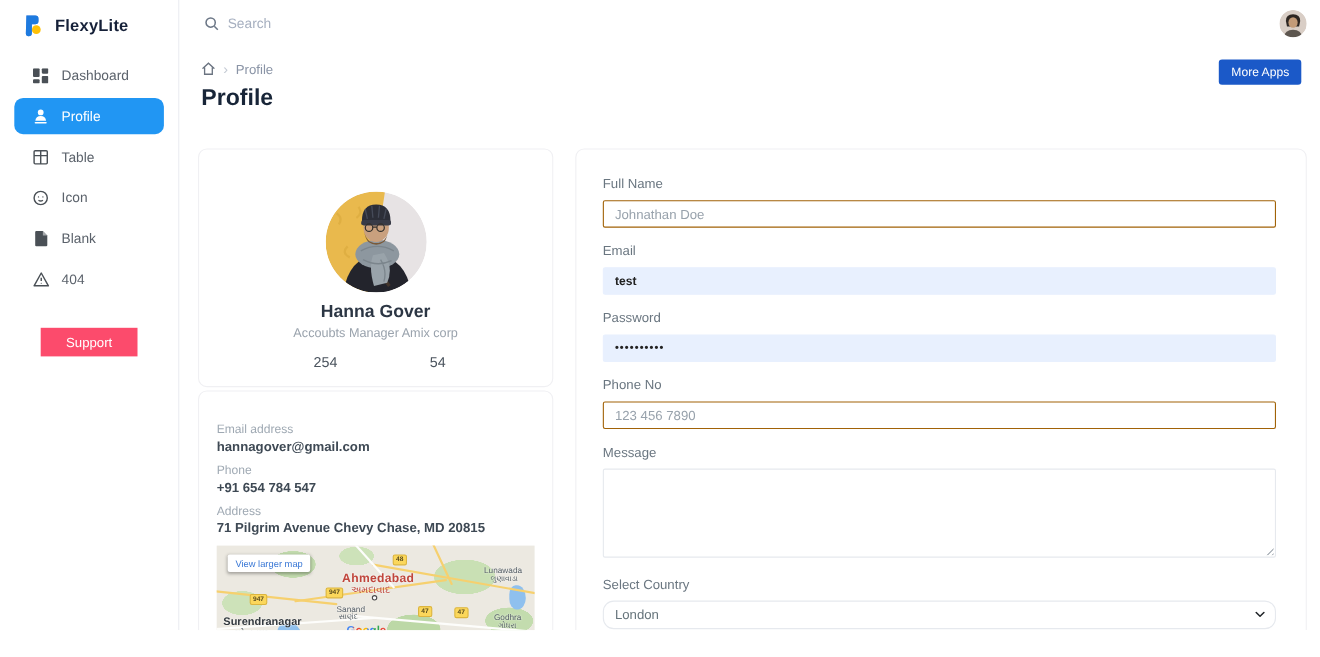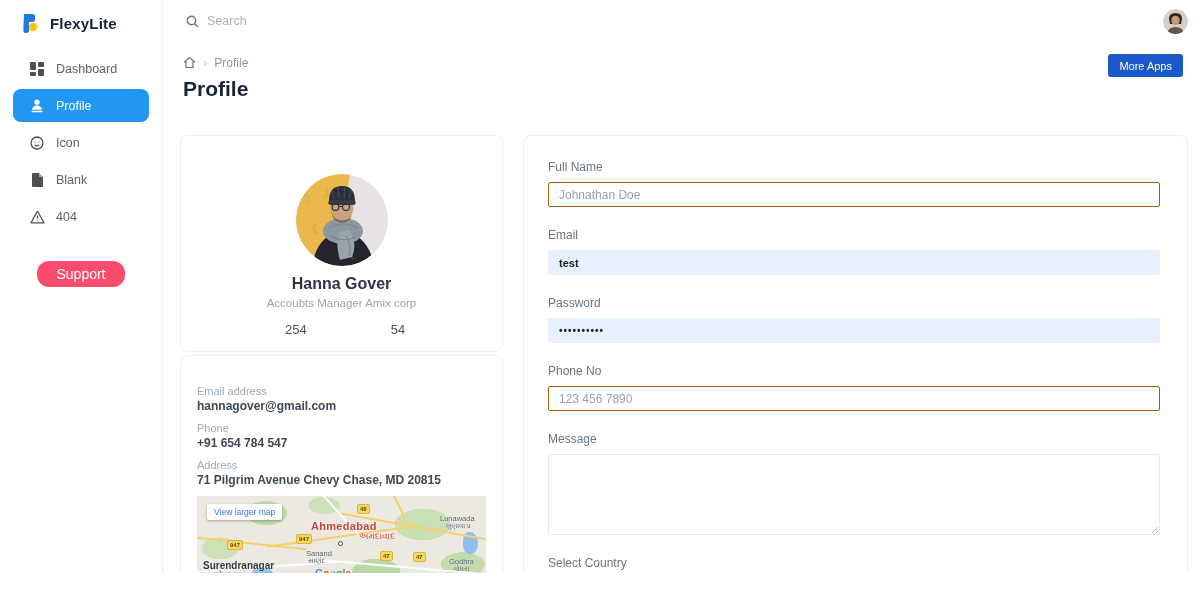--- a/index.html
+++ b/index.html
@@ -13,21 +13,21 @@
   .logo { display:flex; align-items:center; gap:9px; padding:13px 0 0 21px; cursor:pointer; }
   .logo-text { font-size:15px; font-weight:bold; color:#152038; letter-spacing:.2px; }
   nav { margin-top:16px; }
   .nav-item { height:37px; display:flex; align-items:center; gap:11px; padding-left:29px;
               font-size:12.5px; color:#5b626b; cursor:pointer; }
   .nav-item .nav-icon { width:16px; height:16px; display:flex; align-items:center; justify-content:center; color:#4a5056; }
   .nav-item.active { height:33px; margin:2px 13px; padding-left:16px; background:#2196f3;
                      border-radius:8px; color:#fff; }
   .nav-item.active .nav-icon { color:#fff; }
   .support { display:block; margin:26px auto 0; width:88px; height:26px; background:#fc4b6c;
-             color:#fff; border:none; border-radius:12px; font-size:14px; cursor:pointer;
+             color:#fff; border:none; border-radius:0; font-size:12px; cursor:pointer;
              font-family:inherit; }
 
   
   main { margin-left:164px; height:100%; position:relative; }
   .topbar { height:42px; display:flex; align-items:center; padding:0 12px 0 22px; }
   .search { display:flex; align-items:center; gap:8px; color:#a7b0c0; flex:1; }
   .search input { border:none; outline:none; font-size:12.5px; color:#495057; width:220px;
                   background:transparent; font-family:inherit; }
   .search input::placeholder { color:#a7b0c0; }
   .topbar-avatar { width:25px; height:25px; border-radius:50%; overflow:hidden; margin-left:auto; cursor:pointer; }
@@ -65,21 +65,21 @@
       radial-gradient(40px 22px at 62% 80%, #bcd8a6 0 60%, transparent 61%),
       radial-gradient(30px 18px at 8% 55%, #cde2b9 0 60%, transparent 61%),
       radial-gradient(36px 20px at 92% 72%, #c3dcae 0 60%, transparent 61%),
       radial-gradient(26px 14px at 44% 10%, #cde2b9 0 60%, transparent 61%),
       #ece9e1; }
   .water { position:absolute; background:#8fc0ee; border-radius:40% 55% 50% 45%; }
   .road { position:absolute; background:#f6d06e; height:2px; border-radius:1px; }
   .road.white { background:#fdfdfb; height:1.5px; }
   .mcity { position:absolute; color:#c0463c; font-weight:bold; font-size:11px; letter-spacing:.3px;
            text-shadow:0 0 2px #fff; }
-  .mcity-nat { position:absolute; color:#c0463c; font-size:9px; text-shadow:0 0 2px #fff;margin-left:40px; }
+  .mcity-nat { position:absolute; color:#c0463c; font-size:9px; text-shadow:0 0 2px #fff; }
   .mtown { position:absolute; color:#343a40; font-weight:bold; font-size:9px; text-shadow:0 0 2px #fff; }
   .mvill { position:absolute; color:#555e66; font-size:7.5px; text-shadow:0 0 2px #fff; }
   .mnat { position:absolute; color:#555e66; font-size:7px; text-shadow:0 0 2px #fff; }
   .marker { position:absolute; width:5px; height:5px; border:1.5px solid #4a4a4a; border-radius:50%;
             background:#fff; }
   .badge { position:absolute; background:#fbd75b; border:1px solid #dcb53e; border-radius:2px;
            font-size:6px; font-weight:bold; color:#574a1d; line-height:8px; padding:0 2px; }
   .view-larger { position:absolute; left:10px; top:8px; background:#fff; color:#3a78d6;
                  font-size:8.5px; padding:3px 7px; border-radius:2px; box-shadow:0 1px 3px rgba(0,0,0,.3);
                  cursor:pointer; z-index:3; }
@@ -87,21 +87,21 @@
                background:linear-gradient(90deg,#4285F4 0 18%,#EA4335 18% 36%,#FBBC05 36% 52%,#4285F4 52% 68%,#34A853 68% 85%,#EA4335 85% 100%);
                -webkit-background-clip:text; background-clip:text; color:transparent; }
   .map-attr { position:absolute; left:0; right:0; bottom:0; height:11px; background:rgba(255,255,255,.78);
               display:flex; align-items:center; justify-content:flex-end; gap:9px; font-size:6.5px;
               color:#3c4043; padding:0 4px; z-index:2; }
   .map-attr span { white-space:nowrap; }
   .limbd { position:absolute; left:44px; bottom:1px; font-size:8px; color:#343a40; z-index:1; }
 
   
   .form-card { flex:1; height:446px; padding:24px 27px 0 24px; }
-  .fgroup { margin-bottom:21px; }
+  .fgroup { margin-bottom:14px; }
   .flabel { font-size:12px; color:#6a7680; margin-bottom:8px; }
   .finput { width:100%; height:25px; border:1px solid #a16207; border-radius:2px; padding:0 10px;
             font-size:12px; color:#3c4652; outline:none; font-family:inherit; background:#fff; }
   .finput::placeholder { color:#98a2ac; }
   .autofill { background:#e8f0fe; border-color:#e8f0fe; font-weight:bold; font-size:11px; color:#222; }
   .pw { letter-spacing:1px; font-size:10px; }
   .msg-wrap { position:relative; }
   .msg-wrap textarea { width:100%; height:81px; border:1px solid #e6e9ee; border-radius:2px;
             padding:8px 10px; font-size:12px; color:#3c4652; outline:none; resize:none;
             font-family:inherit; display:block; }
@@ -150,20 +150,30 @@
       </div>
       <div class="nav-item active">
         <span class="nav-icon">
           <svg class="icon-svg" width="14" height="14" viewBox="0 0 14 14" fill="currentColor">
             <circle cx="7" cy="3.2" r="2.6"></circle>
               <path d="M7 6.5 c-3 0-4.6 1.8-4.9 4.2 h9.8 C11.6 8.3 10 6.5 7 6.5 Z"></path>
             <rect x="1.5" y="11.8" width="11" height="1.4" rx=".7"></rect>
           </svg>
         </span>
         <span>Profile</span>
+      </div>
+      <div class="nav-item">
+        <span class="nav-icon">
+          <svg class="icon-svg" width="14" height="14" viewBox="0 0 14 14" fill="none" stroke="currentColor" stroke-width="1.3">
+            <rect x="1" y="1" width="12" height="12" rx="1"></rect>
+              <line x1="1" y1="5.5" x2="13" y2="5.5"></line>
+            <line x1="7" y1="1" x2="7" y2="13"></line>
+          </svg>
+        </span>
+        <span>Table</span>
       </div>
       <div class="nav-item">
         <span class="nav-icon">
           <svg class="icon-svg" width="14" height="14" viewBox="0 0 14 14" fill="none" stroke="currentColor" stroke-width="1.3">
             <circle cx="7" cy="7" r="6"></circle>
               <circle cx="5" cy="6" r=".6" fill="currentColor" stroke="none"></circle>
             <circle cx="9" cy="6" r=".6" fill="currentColor" stroke="none"></circle>
               <path d="M5 9 q2 1.6 4 0"></path>
           </svg>
         </span>

